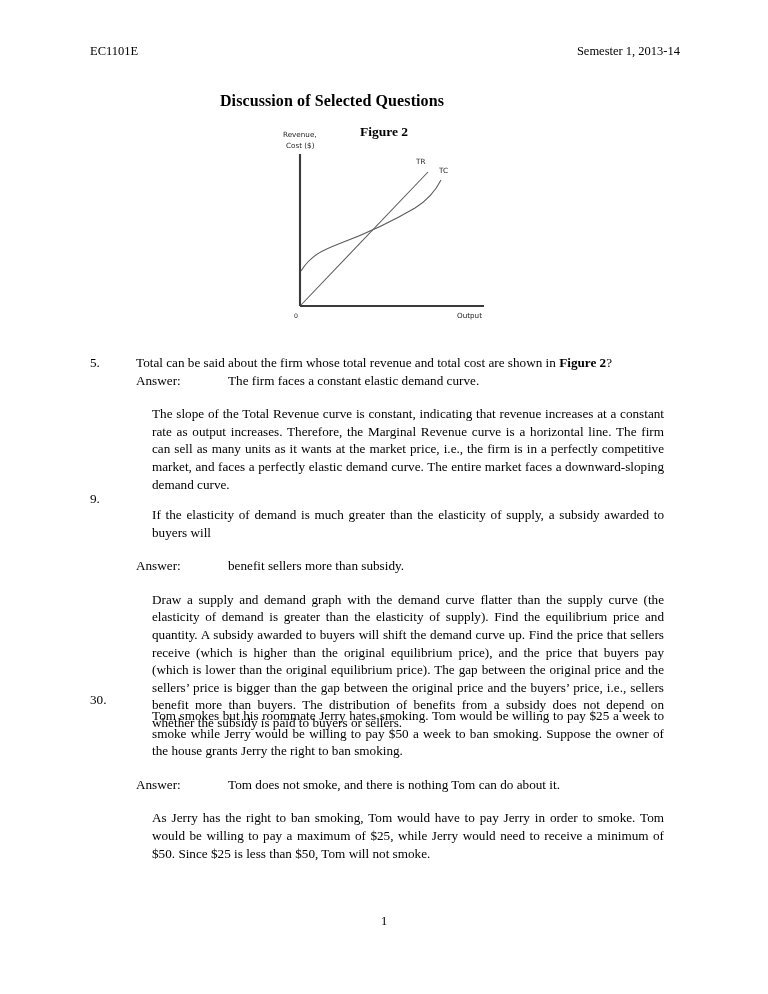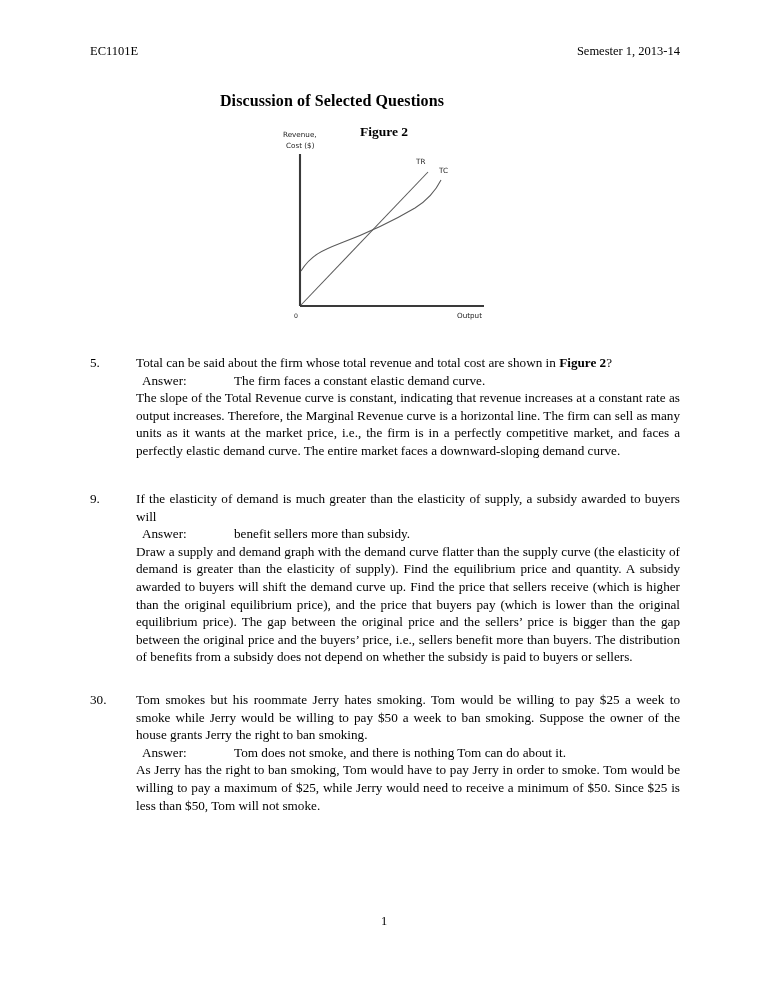--- a/index.html
+++ b/index.html
@@ -96,34 +96,33 @@
     font-size: 13.2px;
     line-height: 17.6px;
   }
   .qbody {
     flex: 1 1 auto;
     min-width: 0;
   }
   .para {
     text-align: justify;
     text-justify: inter-word;
-    margin: 0;
+    margin: 16px;
   }
   .para-ragged {
     text-align: left;
     margin: 0;
   }
   .answer-line {
     display: flex;
     margin: 0;
   }
   .answer-label {
     width: 92px;
     flex: 0 0 92px;
-    margin-left: 6px;
   }
   .answer-text {
     flex: 1 1 auto;
   }
   b.fig-ref { font-weight: bold; }
 
   
   .page-num {
     position: absolute;
     left: 0;

